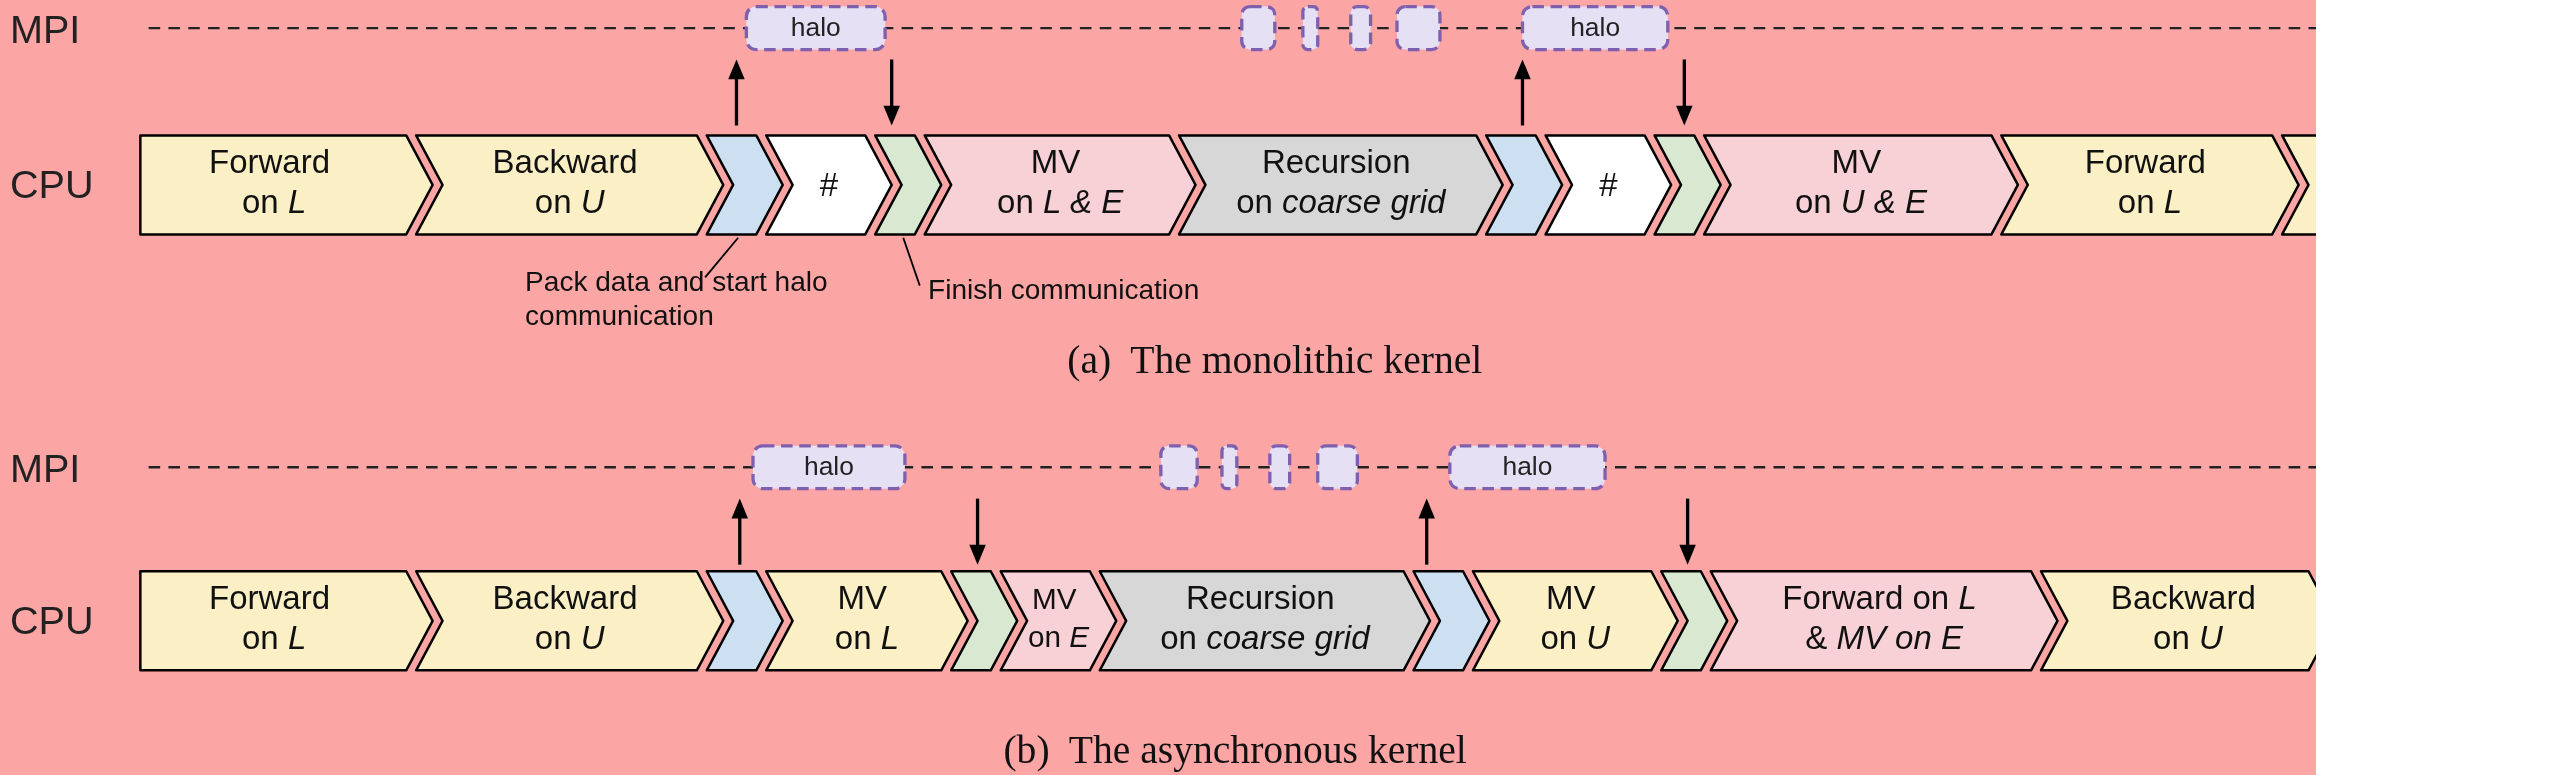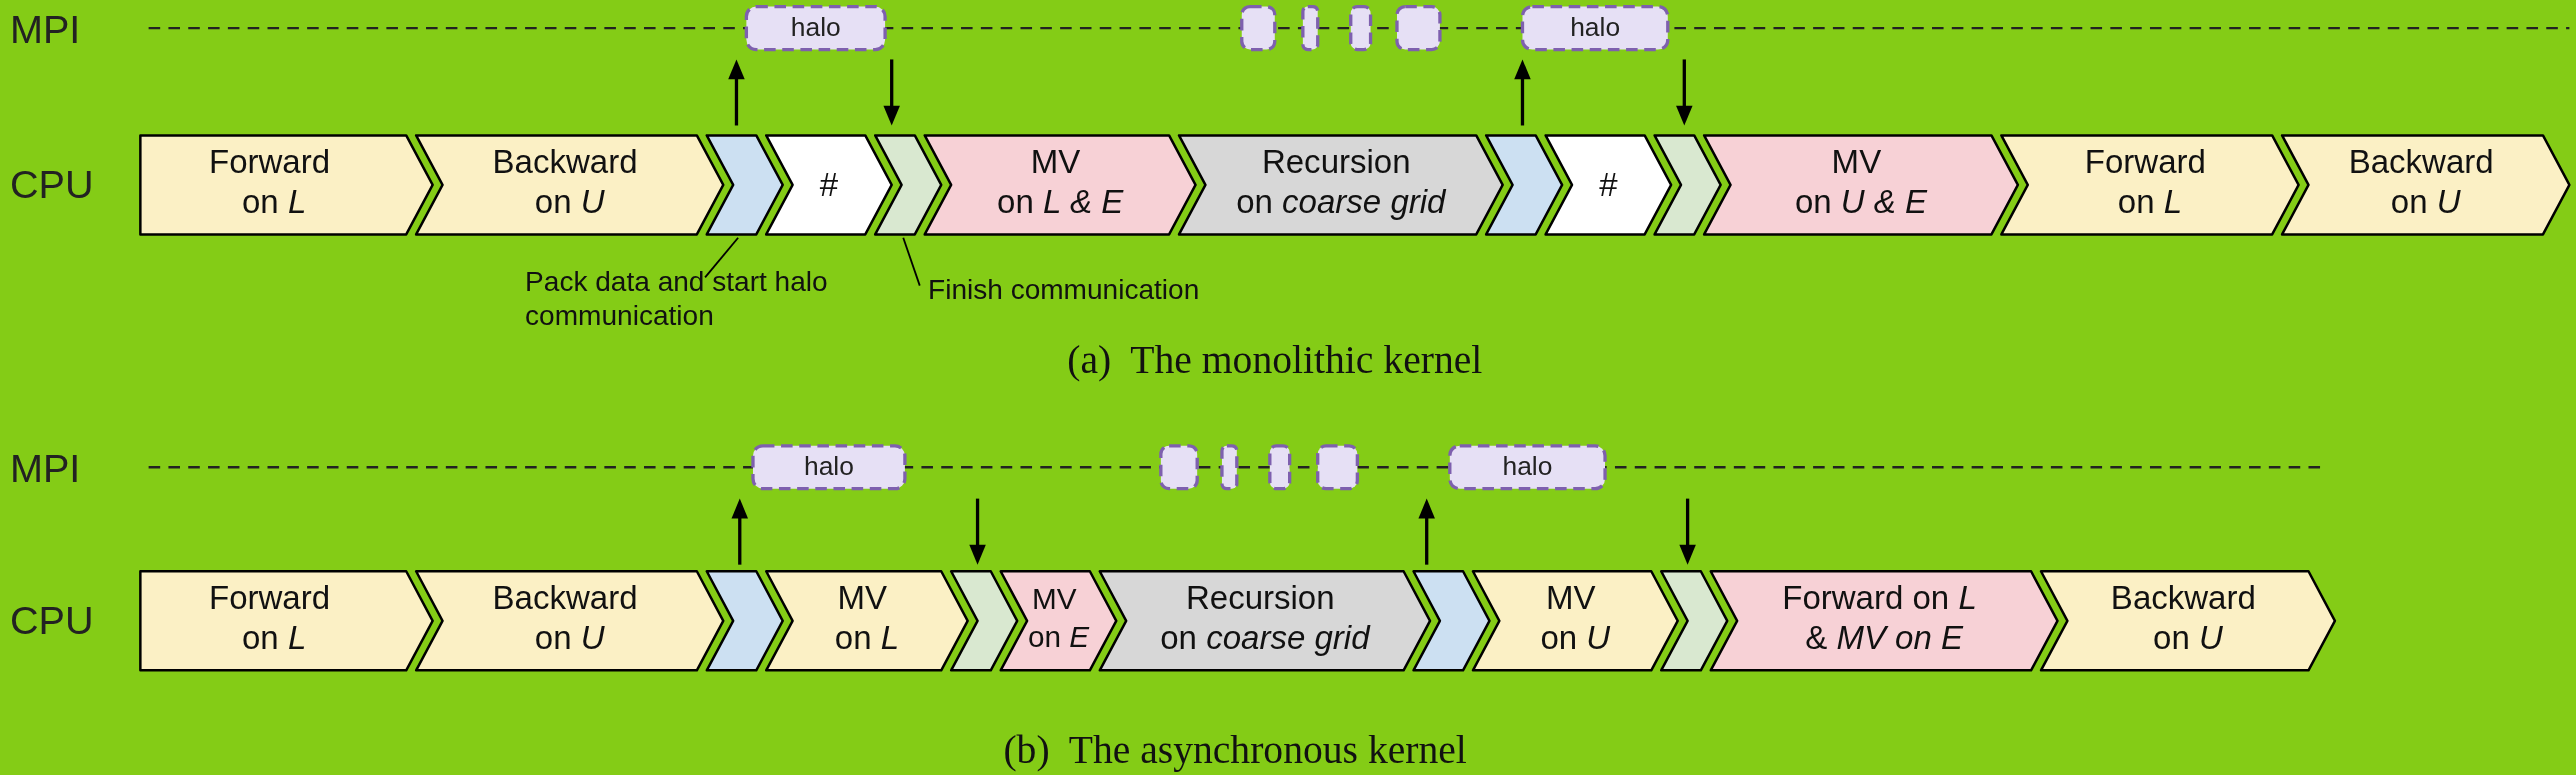--- a/index.html
+++ b/index.html
@@ -1,16 +1,16 @@
 <!DOCTYPE html>
 <html style="font-size:11px"><head>
 <meta charset="utf-8">
 <style>
   html,body { margin:0; padding:0; background:#ffffff; }
-  .stage { width:2576px; height:776px; background:#84cc16; overflow:hidden; }
+  .stage { width:2316px; height:776px; background:#fca5a5; overflow:hidden; }
   svg { display:block; }
   .blk { stroke:#000000; stroke-width:1.5; stroke-linejoin:round; }
   .bt  { font-family:"Liberation Sans", sans-serif; font-size:20px; fill:#111111; text-anchor:middle; }
   .sm  { font-size:18px; }
   .m   { font-style:italic; }
   .lbl { font-family:"Liberation Sans", sans-serif; font-size:24px; fill:#222222; }
   .mpi-line { stroke:#222222; stroke-width:1.4; stroke-dasharray:7 5; fill:none; }
   .mpi-box  { stroke-width:2; stroke-dasharray:7 4; }
   .halo-txt { font-family:"Liberation Sans", sans-serif; font-size:16px; fill:#222222; text-anchor:middle; }
   .arrow  { stroke:#000000; stroke-width:2; }

